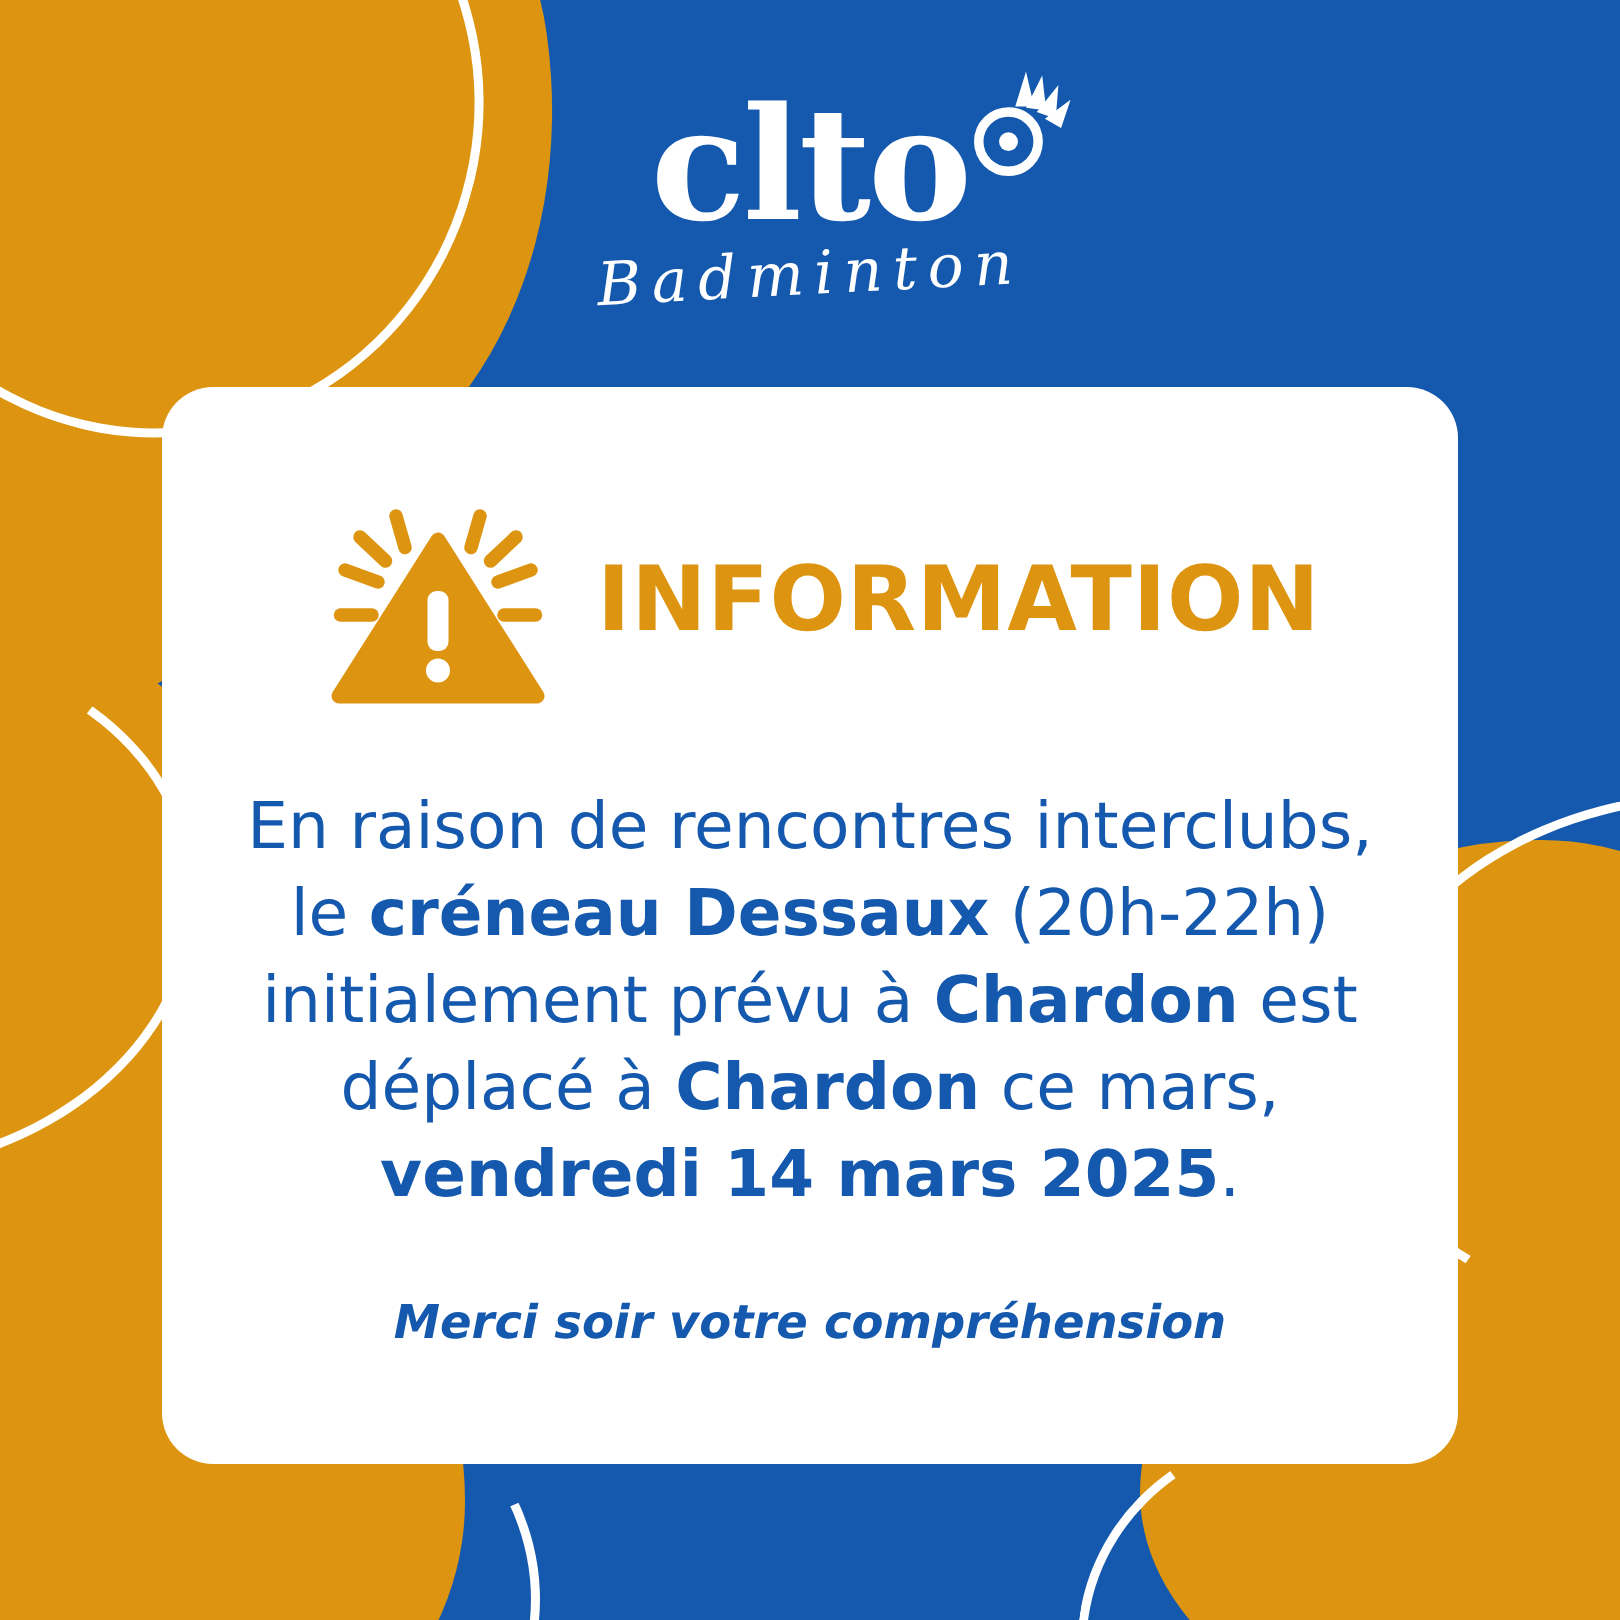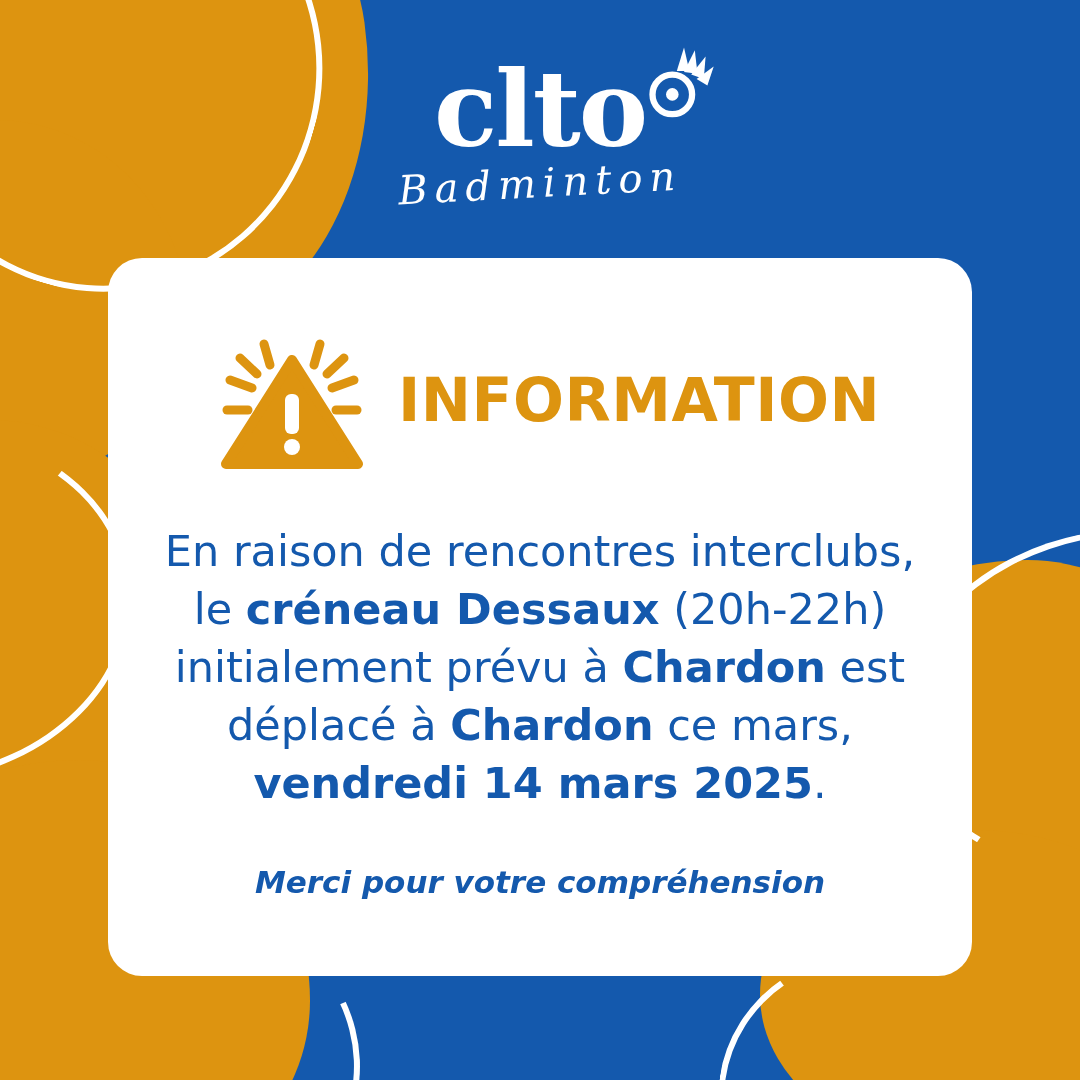--- a/index.html
+++ b/index.html
@@ -293,16 +293,16 @@
 
       <div class="title">
         <div>INFORMATION</div>
       </div>
     </div>
 
     <div class="body-text">
       <span>En raison de rencontres interclubs, le </span><b>créneau Dessaux</b><span> (20h-22h) initialement prévu à </span><b>Chardon</b><span> est déplacé à </span><b>Chardon</b><span> ce mars, </span><b>vendredi 14 mars 2025</b><span>.</span>
     </div>
 
-    <div class="footer-note">Merci pour votre compréhension</div>
+    <div class="footer-note">Merci soir votre compréhension</div>
 
   </div>
 </div>
 
 </body></html>

